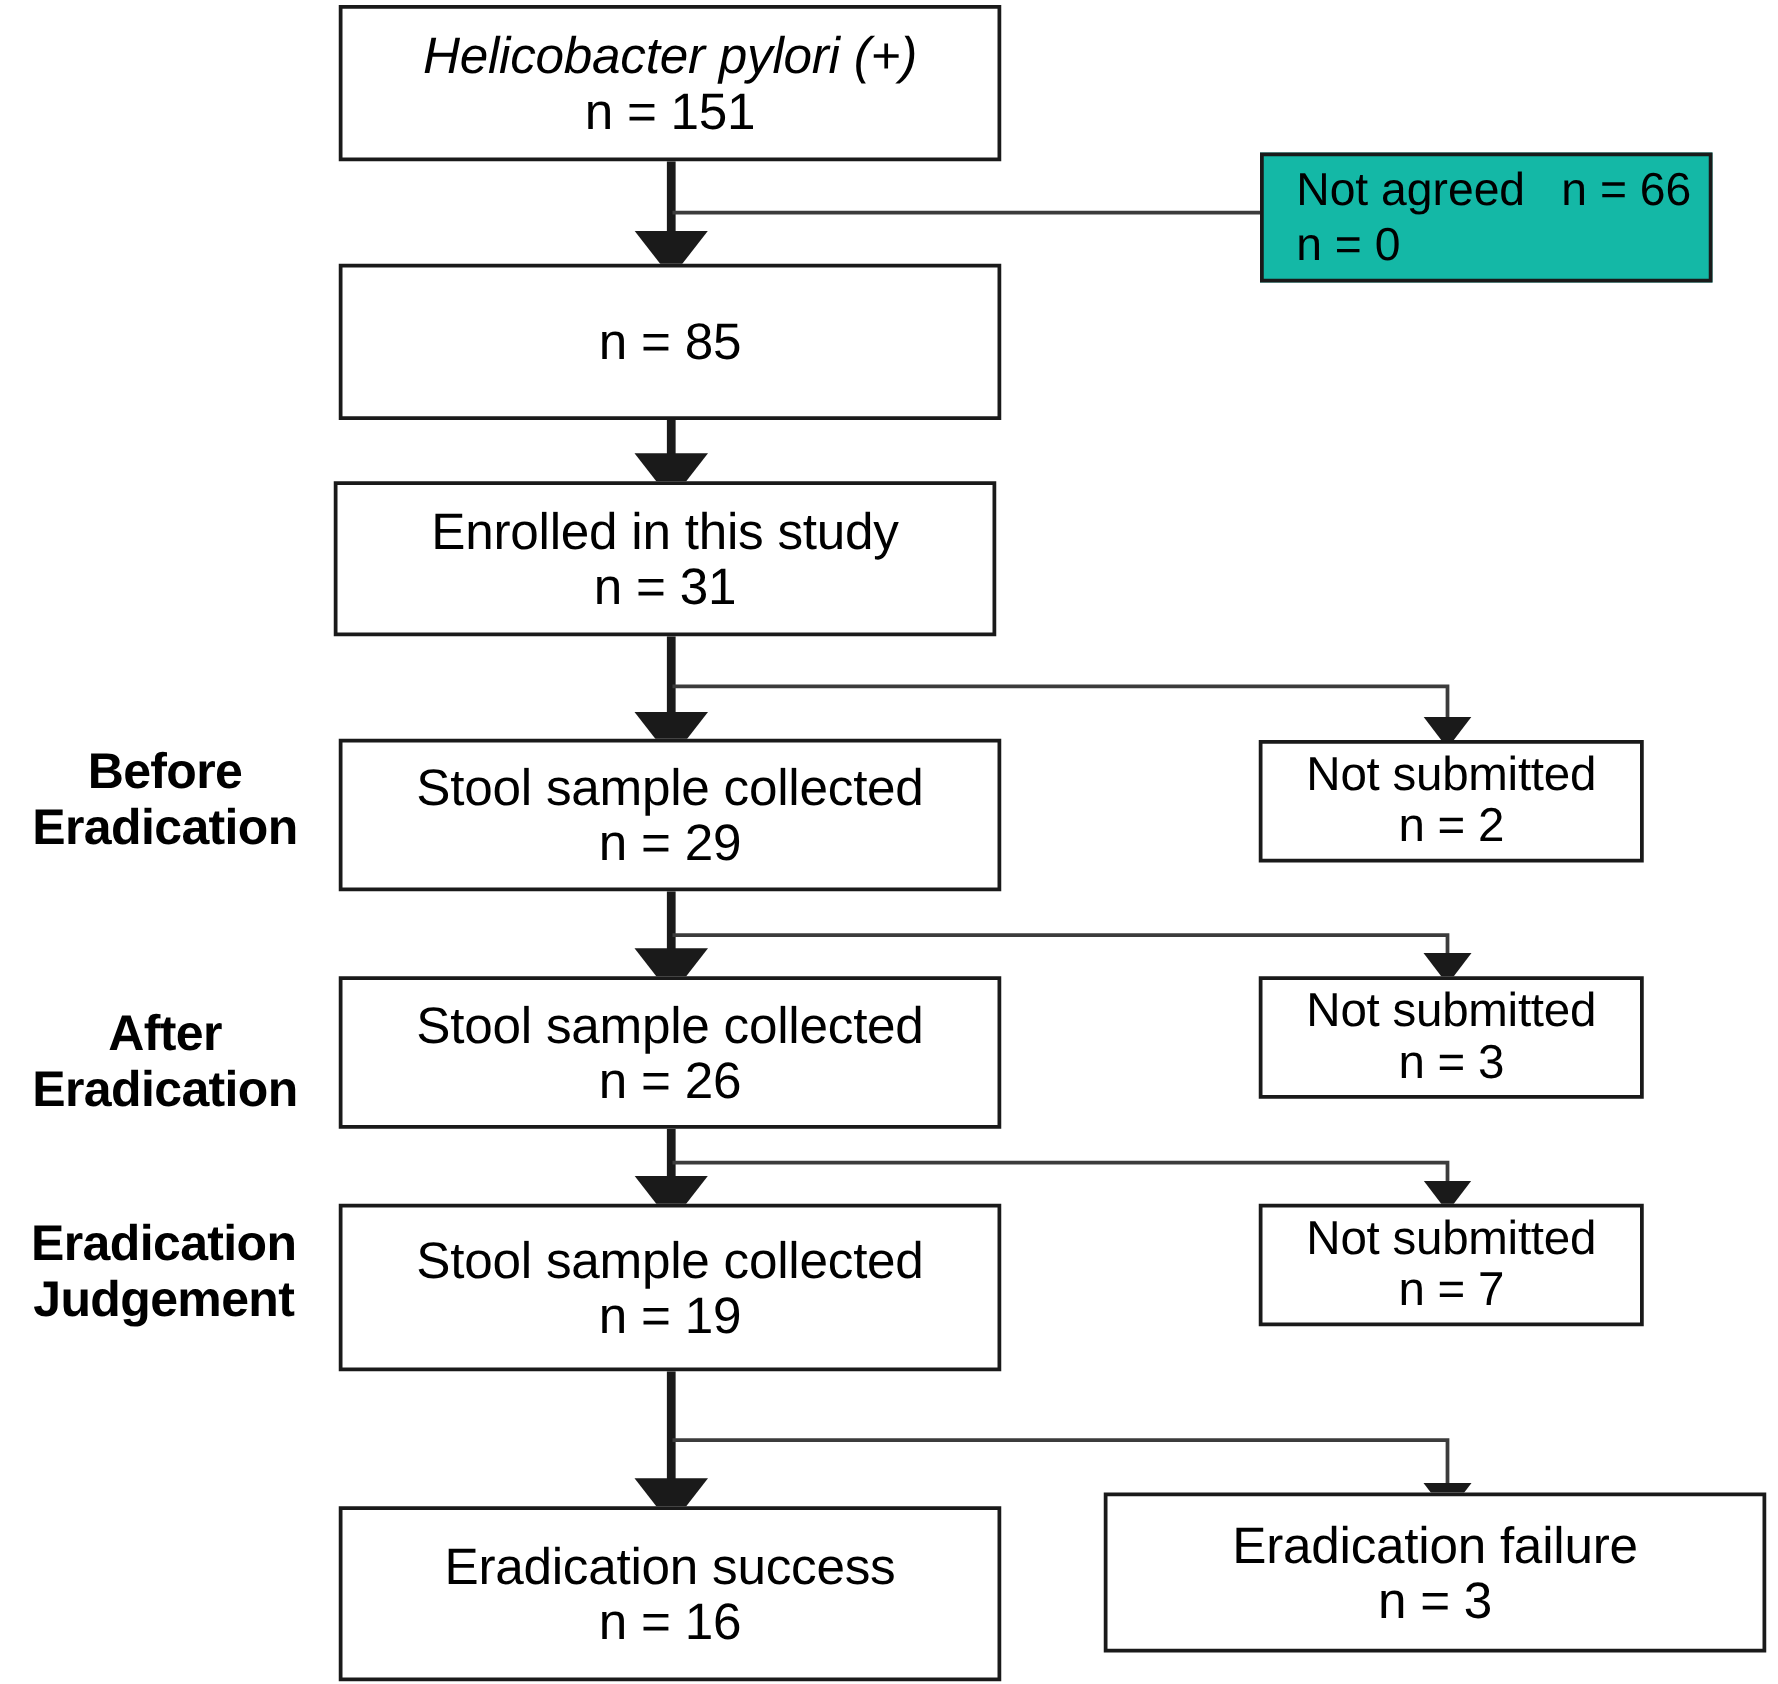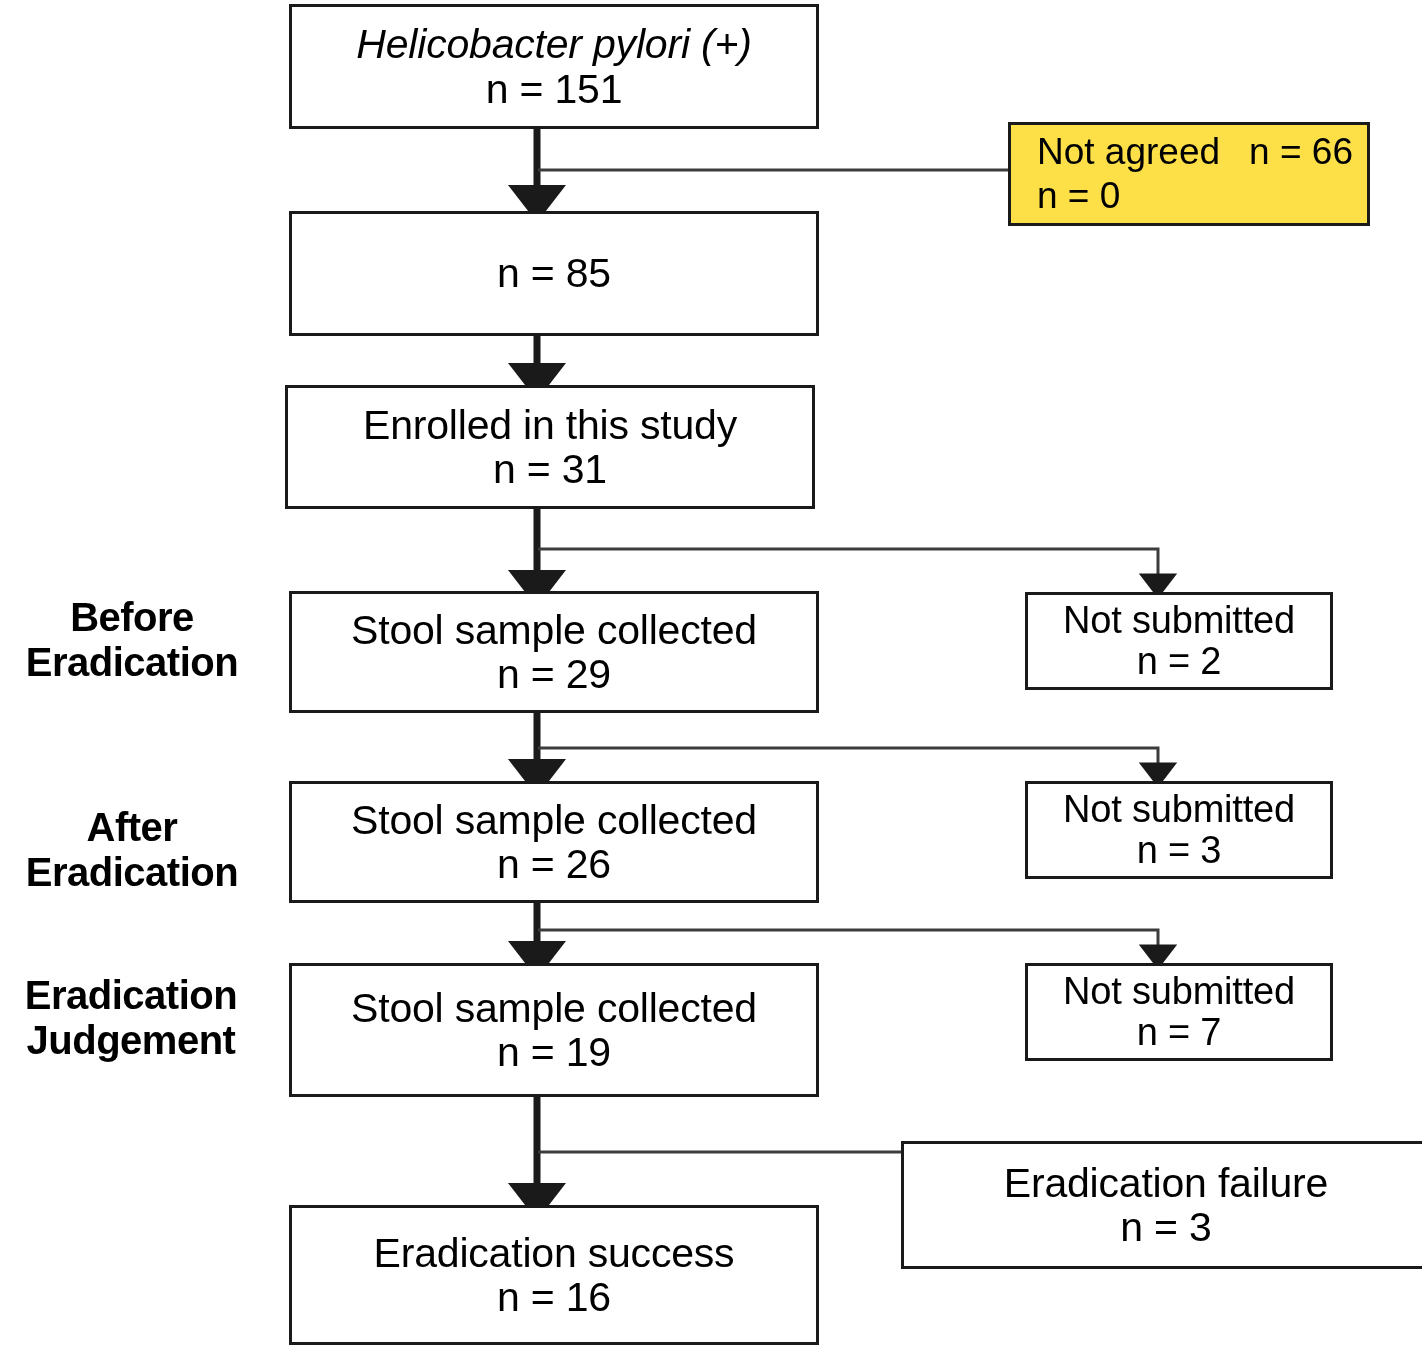--- a/index.html
+++ b/index.html
@@ -29,21 +29,20 @@
   .node-box {
     position: absolute;
     box-sizing: border-box;
     border: 3px solid #1a1a1a;
     background: #ffffff;
     display: flex;
     flex-direction: column;
     align-items: center;
     justify-content: center;
     line-height: 1.08;
-    margin-left: 18px;
   }
   .node-line {
     display: block;
     white-space: nowrap;
     font-size: 41px;
     letter-spacing: -0.2px;
   }
   .node-line.italic {
     font-style: italic;
   }
@@ -60,21 +59,21 @@
     letter-spacing: -0.5px;
   }
   .stage-label span {
     display: block;
     white-space: nowrap;
   }
   .excl-box {
     position: absolute;
     box-sizing: border-box;
     border: 3px solid #1a1a1a;
-    background: #fde047;
+    background: #14b8a6;
     display: flex;
     flex-direction: column;
     justify-content: center;
     padding: 0 14px 0 26px;
   }
   .excl-row {
     display: flex;
     flex-direction: row;
     align-items: baseline;
     white-space: nowrap;
@@ -169,21 +168,21 @@
   <div class="node-box" style="left:271px; top:963px; width:530px; height:134px;">
     <span class="node-line">Stool sample collected</span>
     <span class="node-line">n = 19</span>
   </div>
 
   <div class="node-box" style="left:271px; top:1205px; width:530px; height:140px;">
     <span class="node-line">Eradication success</span>
     <span class="node-line">n = 16</span>
   </div>
 
-  <div class="node-box" style="left:883px; top:1141px; width:530px; height:128px;">
+  <div class="node-box" style="left:883px; top:1194px; width:530px; height:128px;">
     <span class="node-line">Eradication failure</span>
     <span class="node-line">n = 3</span>
   </div>
 
   <div class="excl-box" style="left:1008px; top:122px; width:362px; height:104px;">
     <div class="excl-row">
       <span class="excl-label">Not agreed</span>
       <span class="excl-count">n = 66</span>
     </div>
     <div class="excl-row">

